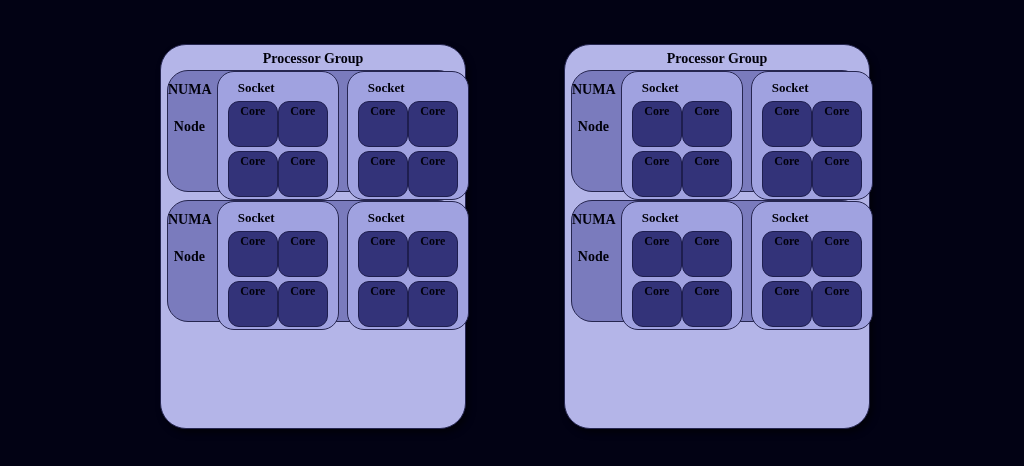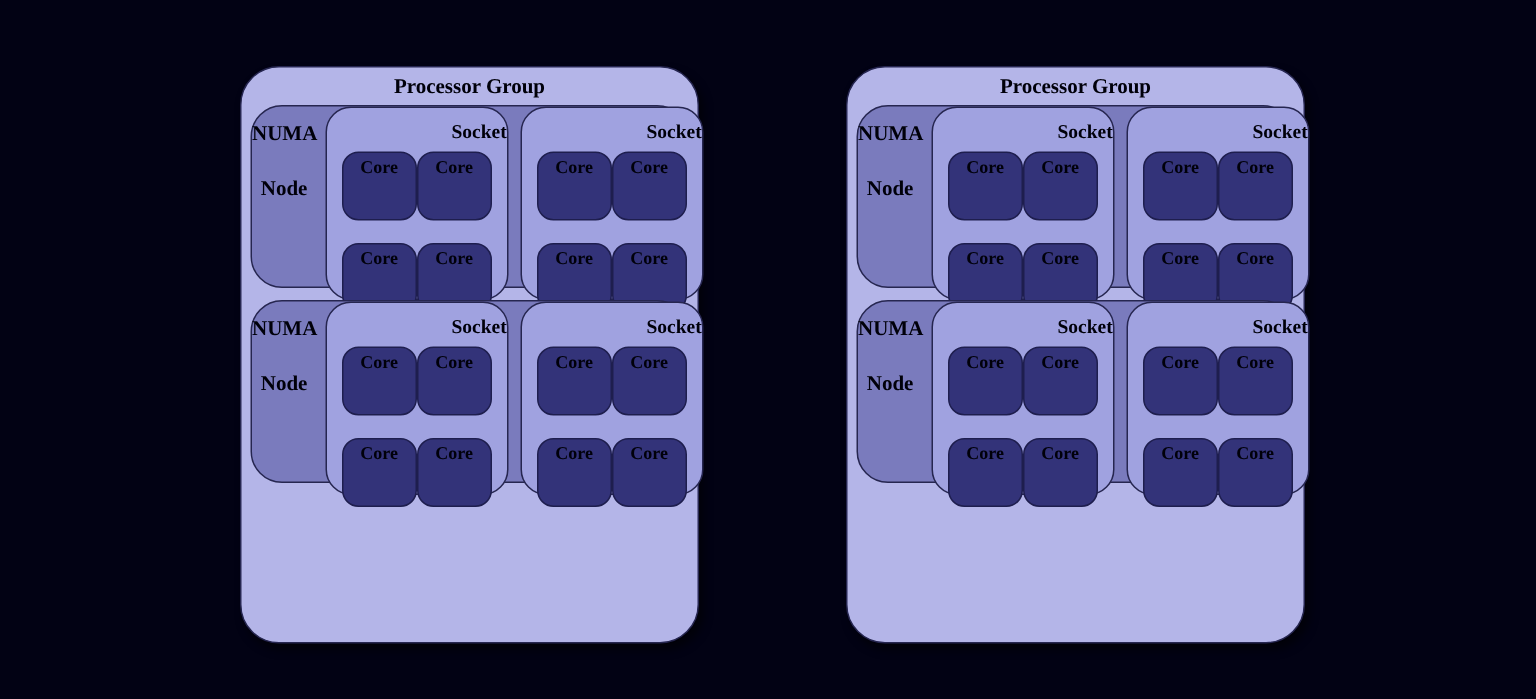--- a/index.html
+++ b/index.html
@@ -66,31 +66,31 @@
     flex: 1;
     height: 129px;
     box-sizing: border-box;
     background: #a0a2e0;
     border: 1px solid #262650;
     border-radius: 17px;
   }
   .socket-title {
     height: 29px;
     line-height: 32px;
-    text-align: right;
+    text-align: left;
     font-weight: bold;
     font-size: 13px;
     color: #00000a;
     margin-left: 20px;
   }
   .core-grid {
     display: grid;
     grid-template-columns: 50px 50px;
     justify-content: space-between;
-    row-gap: 15px;
+    row-gap: 4px;
     padding: 0 10px;
   }
   .core {
     width: 50px;
     height: 46px;
     box-sizing: border-box;
     background: #333379;
     border: 1.5px solid #1e1e4e;
     border-radius: 11px;
   }

